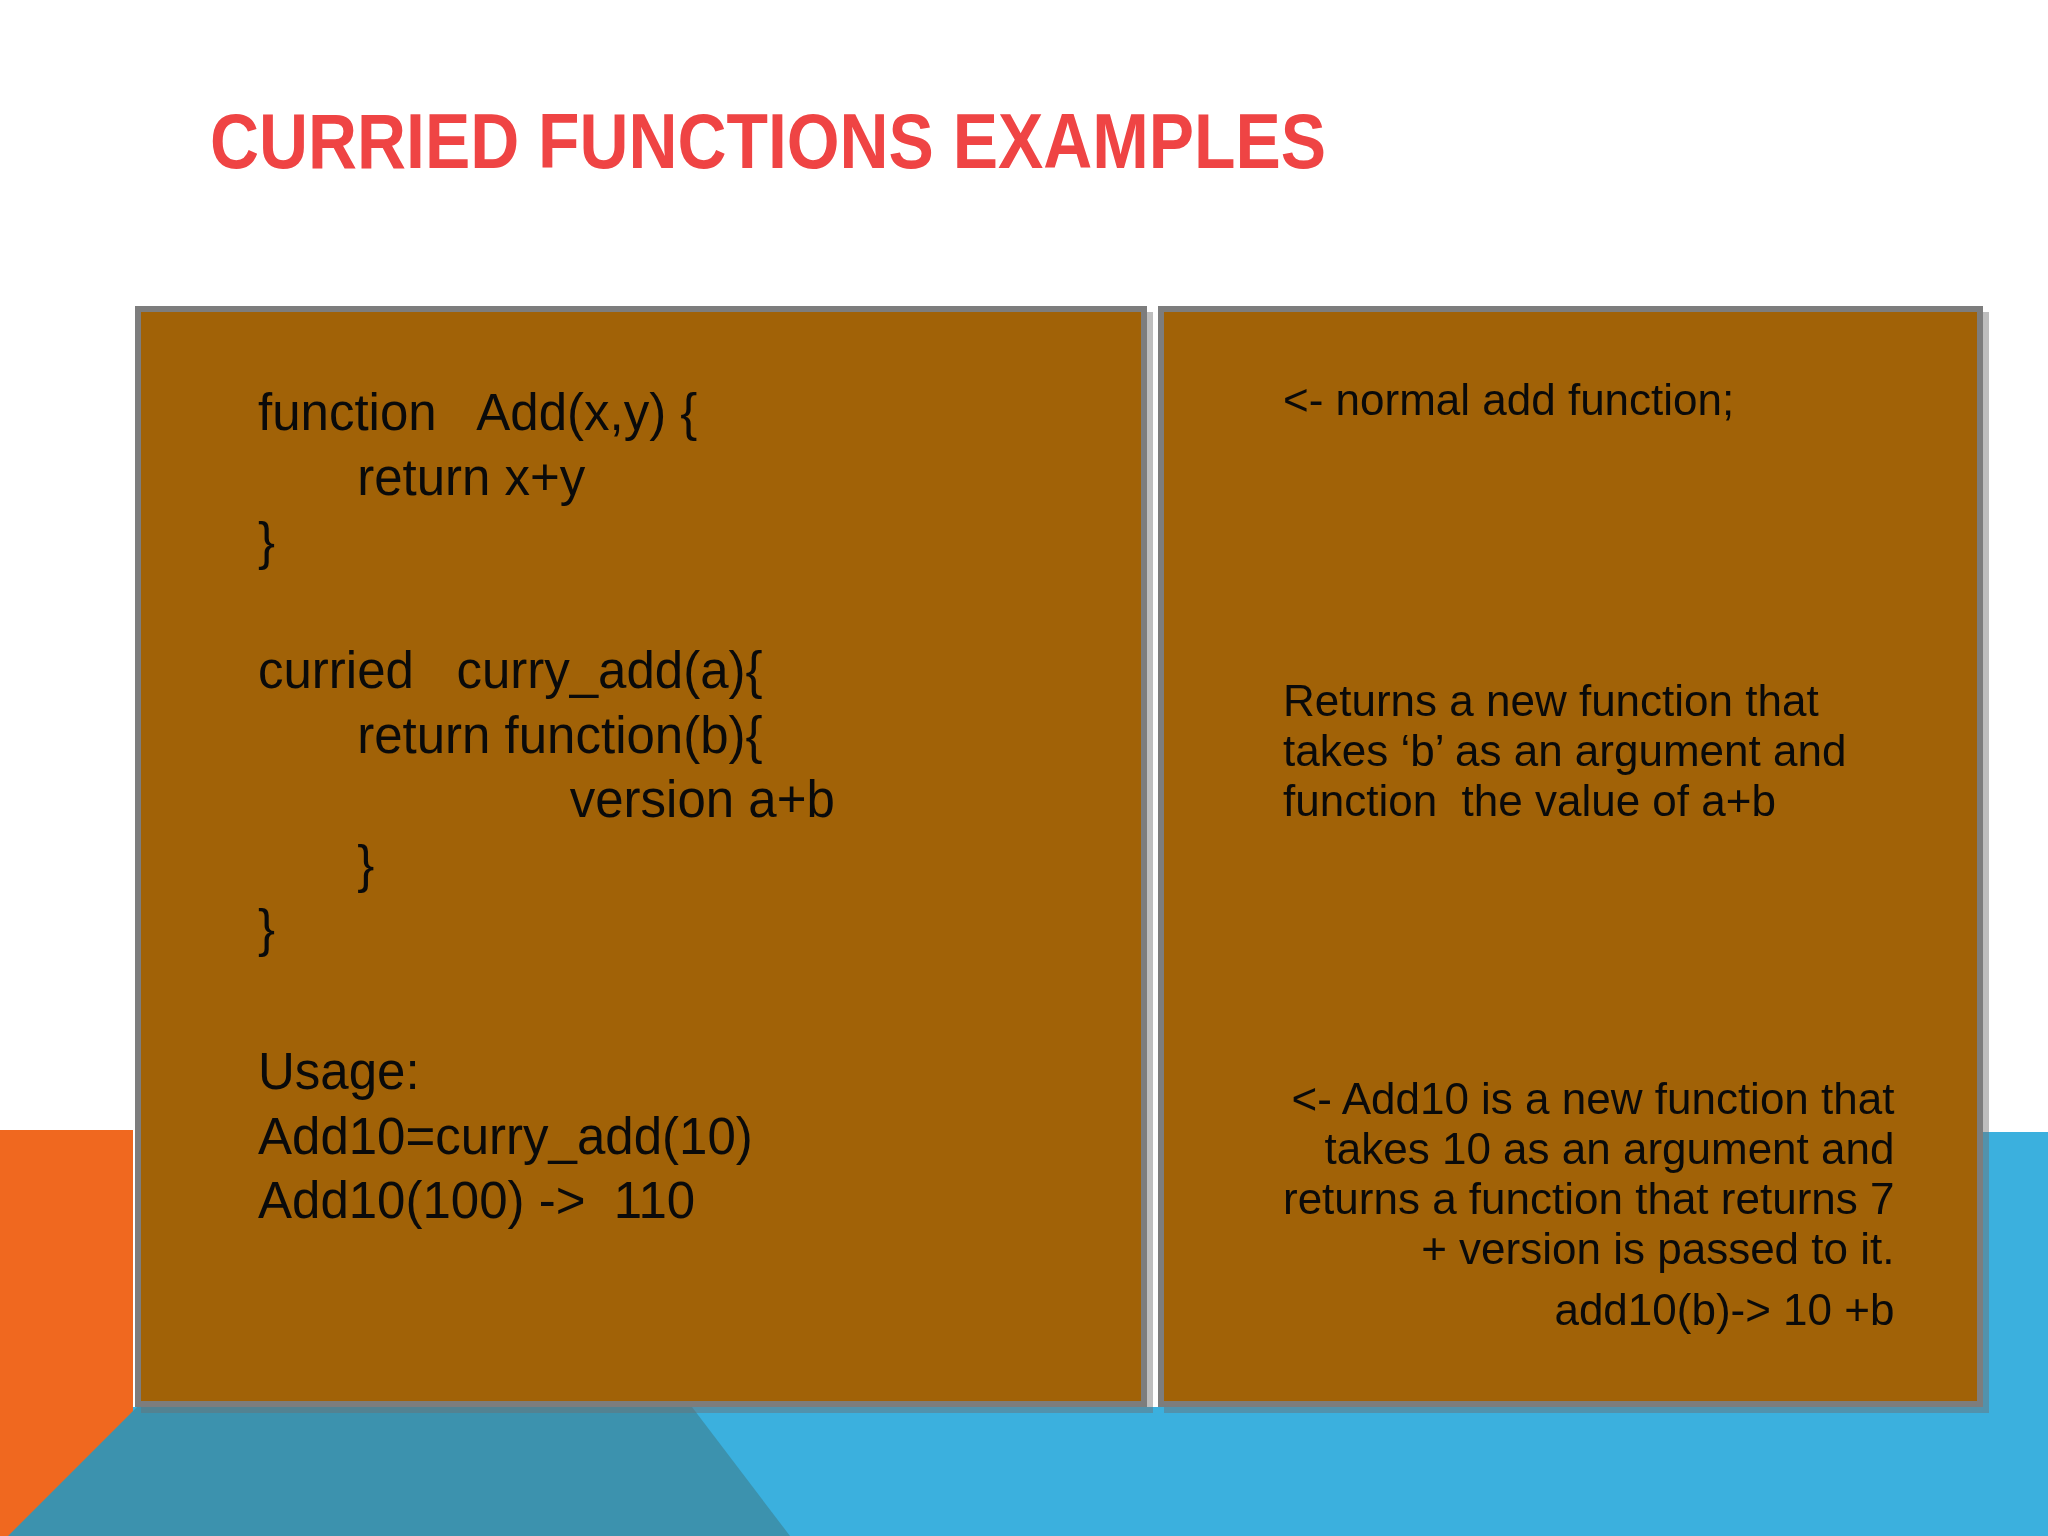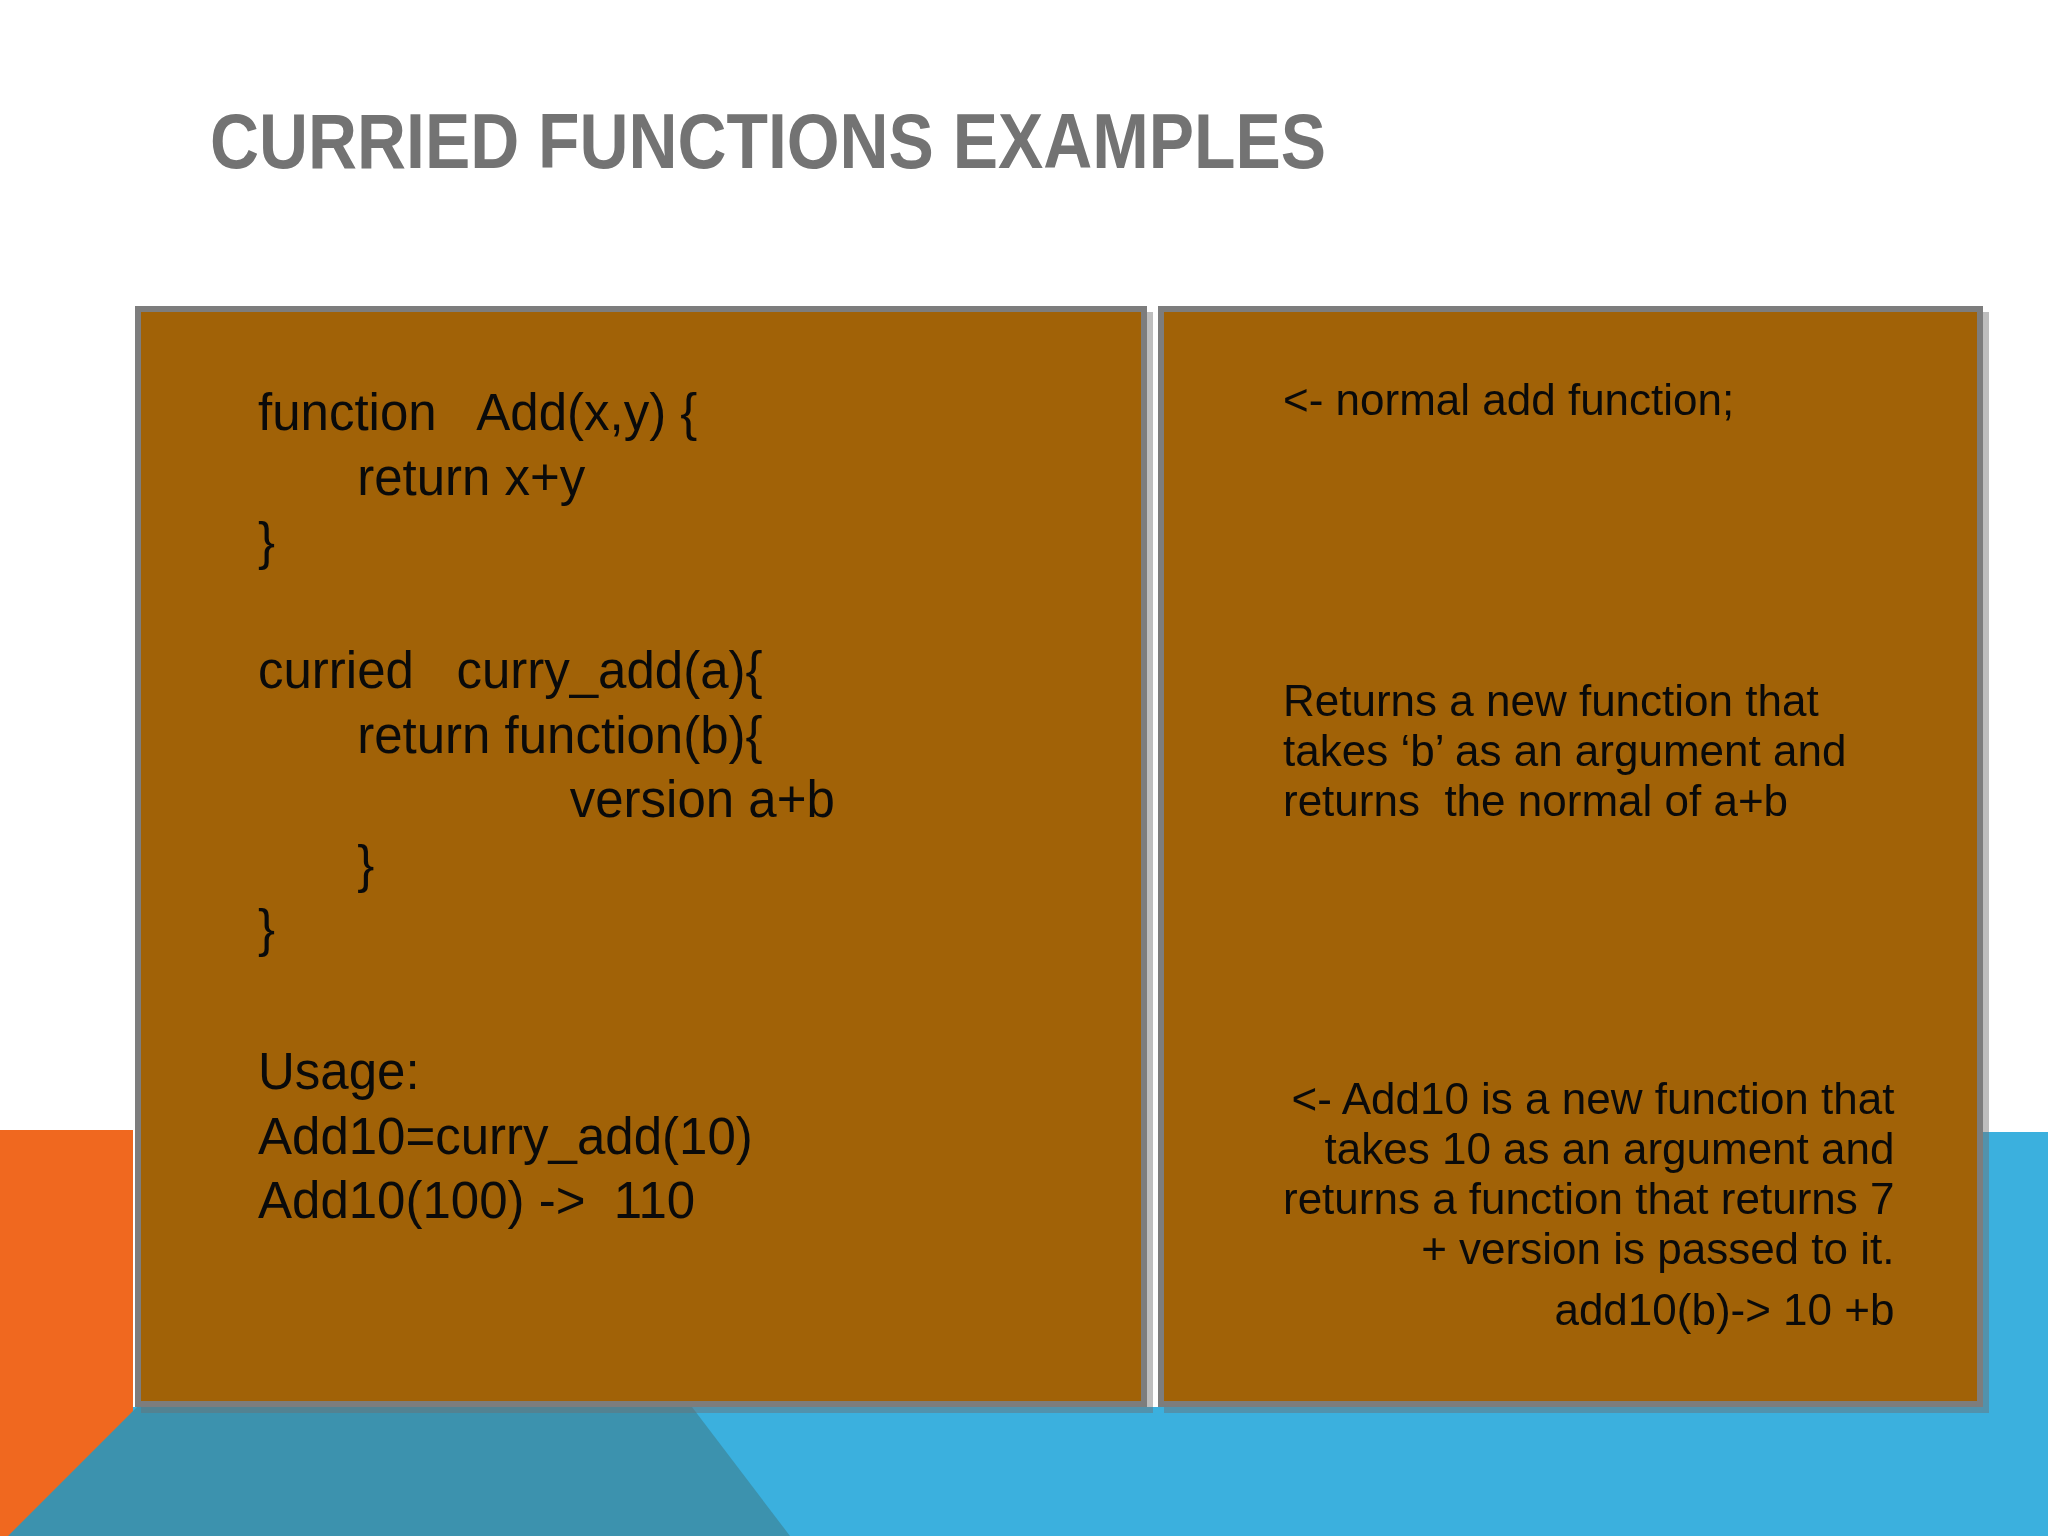--- a/index.html
+++ b/index.html
@@ -23,21 +23,21 @@
     background:#3bb0de;z-index:2;
   }
   .teal-quad{
     position:absolute;left:0;top:1405px;width:800px;height:131px;
     background:#3c92ae;z-index:3;
     clip-path:polygon(137px 2px,692px 2px,790px 131px,8px 131px);
   }
   
   .title{
     position:absolute;left:210px;top:102px;z-index:5;
-    font-size:78px;line-height:1;font-weight:700;color:#737373;
+    font-size:78px;line-height:1;font-weight:700;color:#ef4444;
     white-space:nowrap;
   }
   .title .squeeze{
     display:inline-block;transform:scaleX(0.87);transform-origin:left top;
     letter-spacing:0px;
   }
   
   .panel{
     position:absolute;top:306px;height:1101px;box-sizing:border-box;
     background:#a16207;border:6px solid #7d7d7d;z-index:4;
@@ -96,21 +96,21 @@
     </div>
 </div>
 
 <div class="panel panel-right">
   <div class="rb note1">
     <div class="ln">&lt;- normal add function;</div>
   </div>
   <div class="rb note2-body">
       <div class="ln">Returns a new function that</div>
       <div class="ln">takes ‘b’ as an argument and</div>
-      <div class="ln">returns  the normal of a+b</div>
+      <div class="ln">function  the value of a+b</div>
     </div>
   <div class="rb note3">
     <div>
         <div class="ln">&lt;- Add10 is a new function that</div>
         <div class="ln">takes 10 as an argument and</div>
         <div class="ln">returns a function that returns 7</div>
         <div class="ln">+ version is passed to it.</div>
       </div>
     <div class="note3-result">add10(b)-&gt; 10 +b</div>
   </div>

